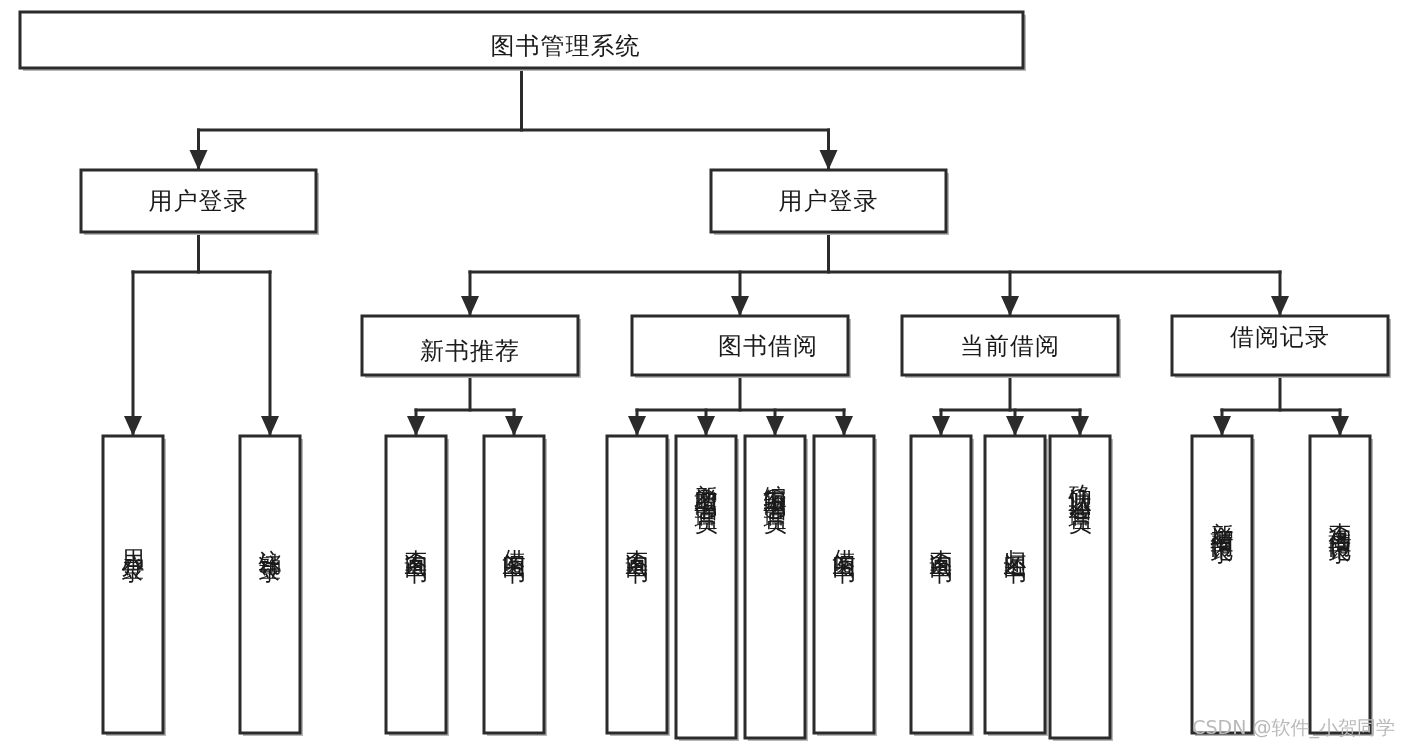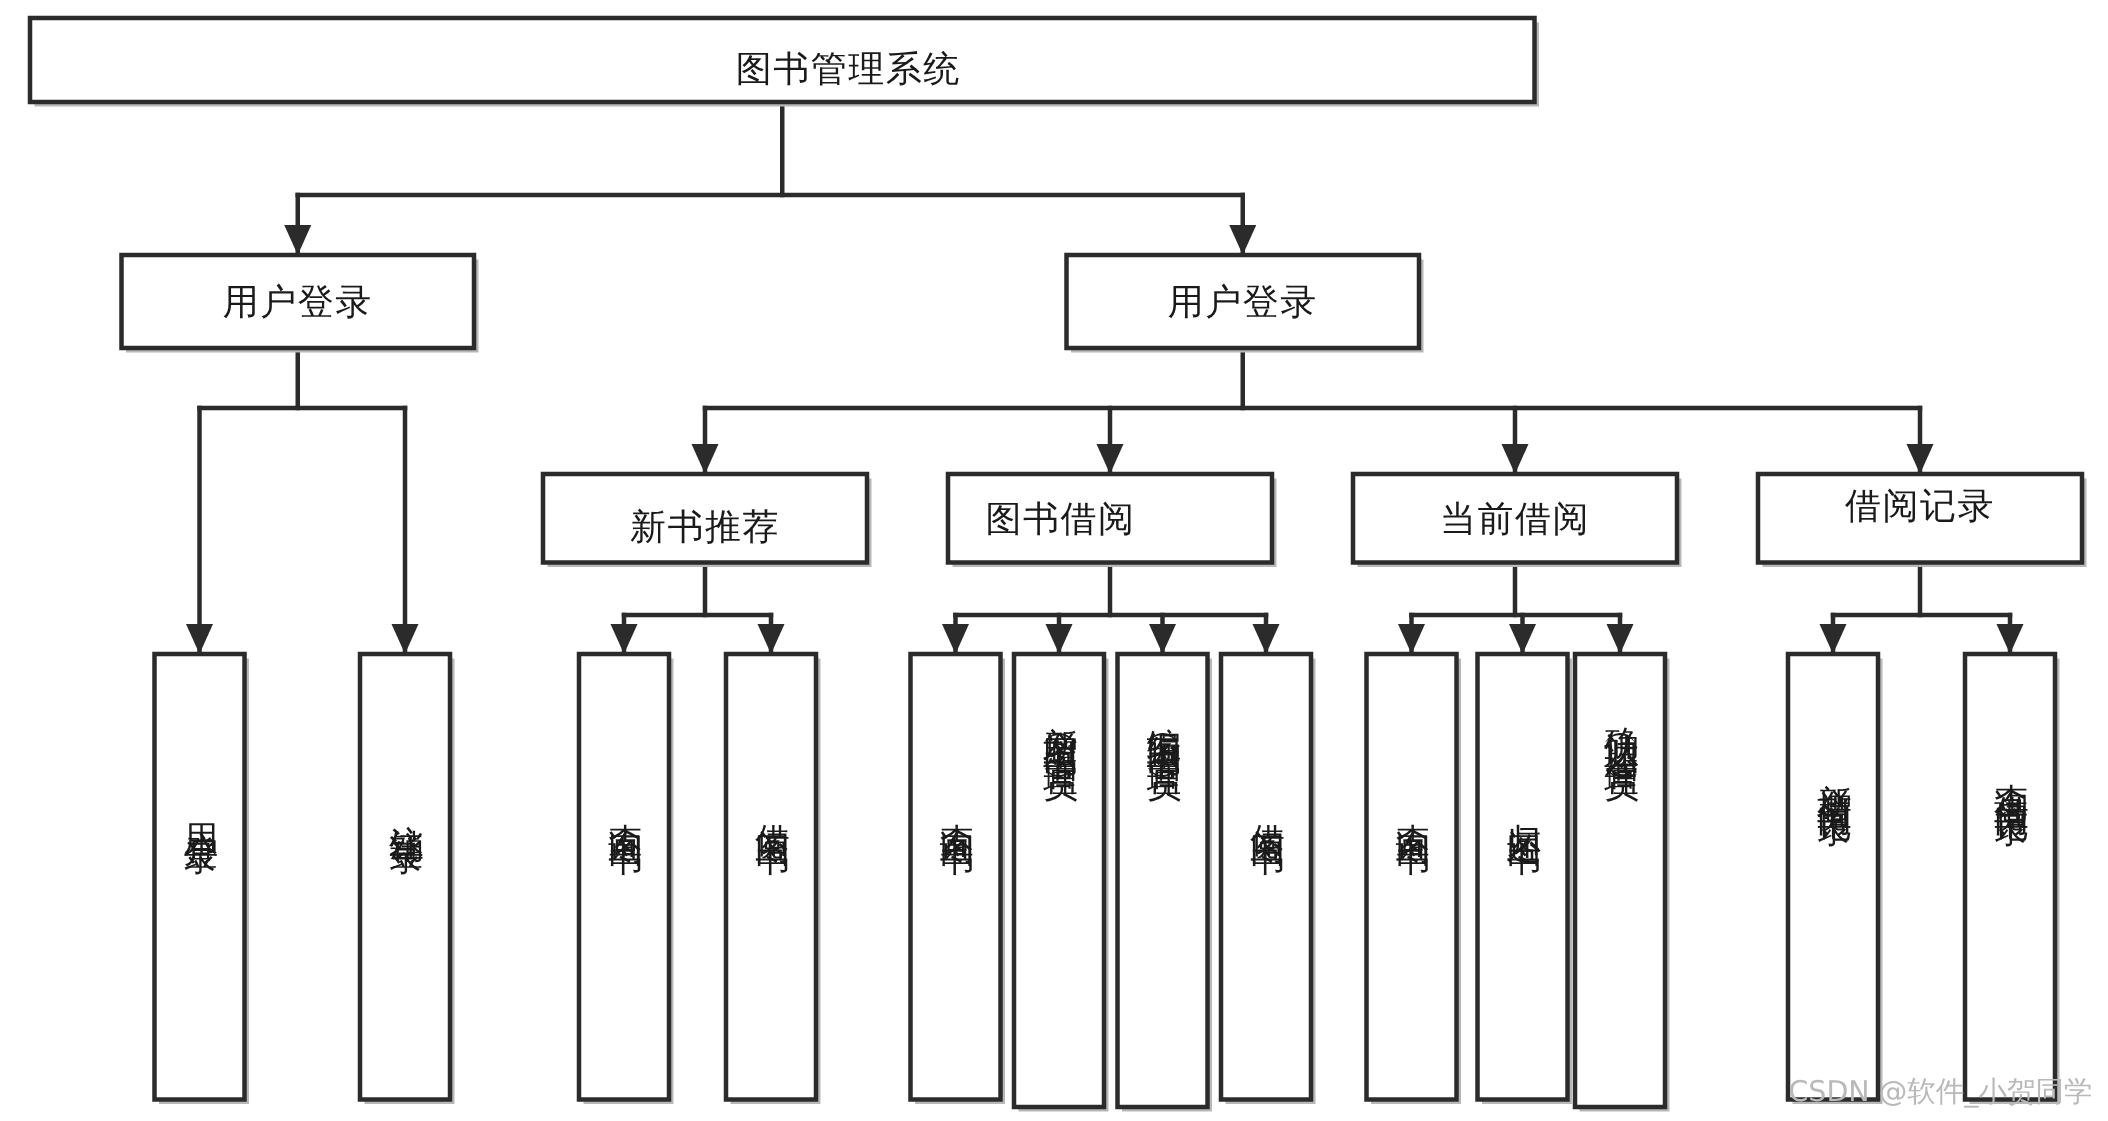--- a/index.html
+++ b/index.html
@@ -198,21 +198,21 @@
       </div>
       <div class="hlabel-wrap" style="left: 81px; top: 170px; width: 235px; height: 62px;">
         <span class="hlabel-text">用户登录</span>
       </div>
       <div class="hlabel-wrap" style="left: 711px; top: 170px; width: 235px; height: 62px;">
         <span class="hlabel-text">用户登录</span>
       </div>
       <div class="hlabel-wrap" style="left: 362px; top: 316px; width: 216px; height: 69px;">
         <span class="hlabel-text">新书推荐</span>
       </div>
-      <div class="hlabel-wrap" style="left: 599px; top: 316px; width: 216px; height: 59px;">
+      <div class="hlabel-wrap" style="left: 660px; top: 316px; width: 216px; height: 59px;">
         <span class="hlabel-text">图书借阅</span>
       </div>
       <div class="hlabel-wrap" style="left: 902px; top: 316px; width: 216px; height: 59px;">
         <span class="hlabel-text">当前借阅</span>
       </div>
       <div class="hlabel-wrap" style="left: 1172px; top: 316px; width: 216px; height: 42px;">
         <span class="hlabel-text">借阅记录</span>
       </div>
       <div class="vlabel-wrap" style="left: 103px; top: 436px; width: 60px; height: 297px; padding-top: 95px; box-sizing: border-box;">
         <span class="vlabel-text">用户登录</span>

